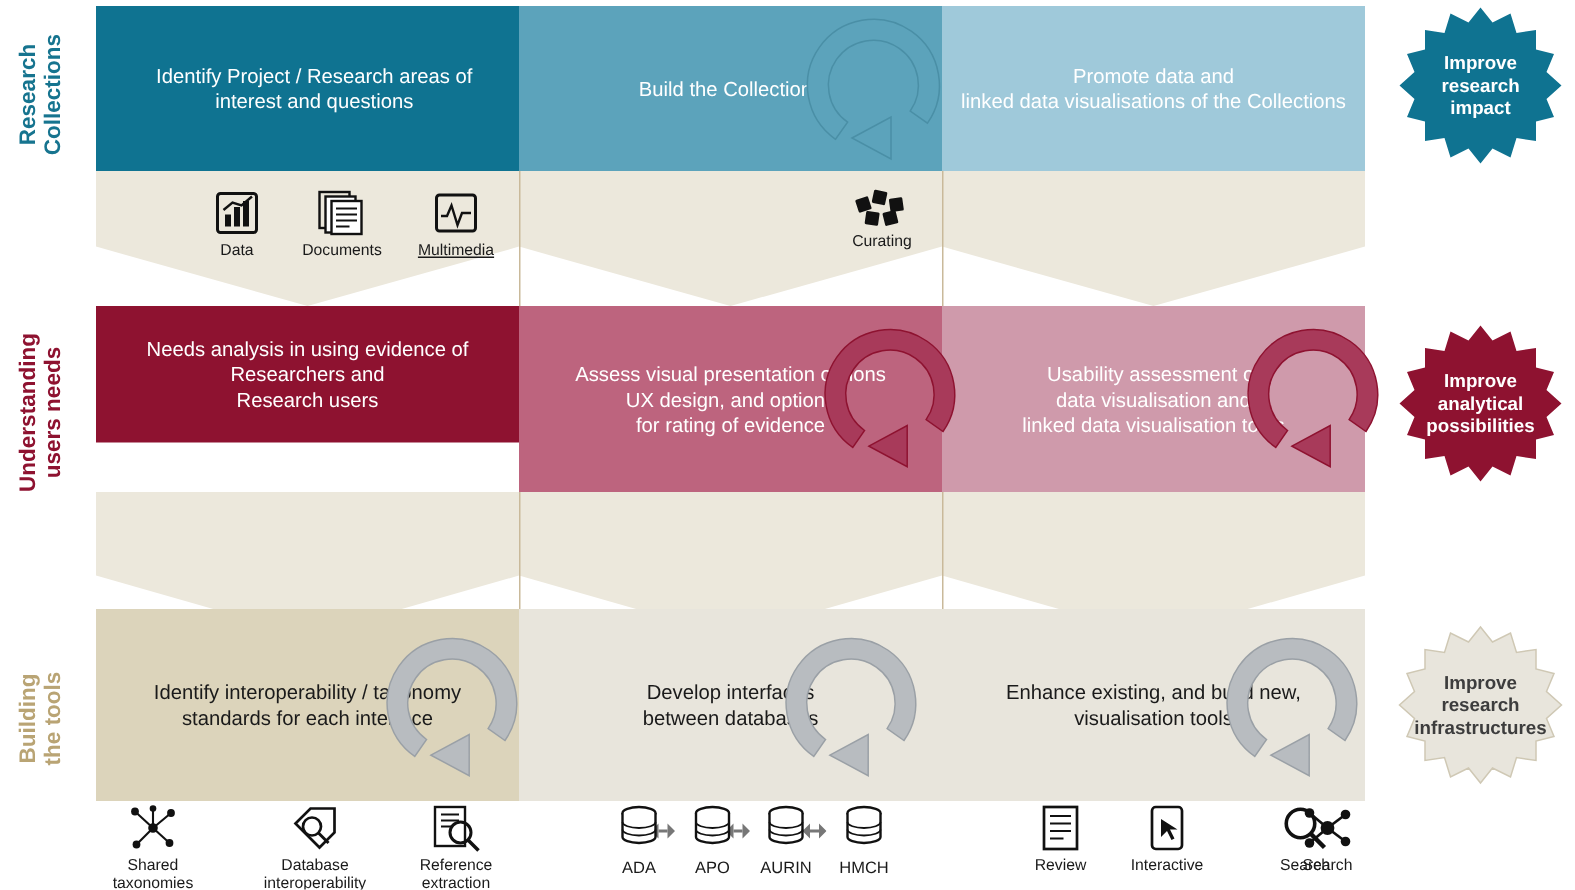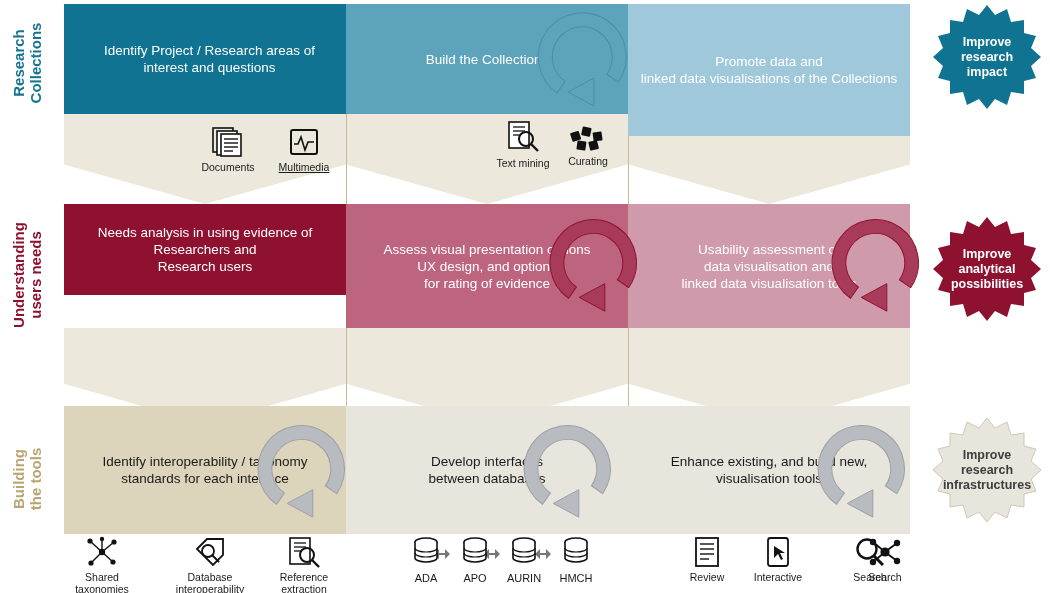--- a/index.html
+++ b/index.html
@@ -38,21 +38,21 @@
     font-size:13.5px;
     line-height:17px;
     padding:6px 12px;
     z-index:3;
   }
   .cell .txt { position:relative; z-index:4; }
 
   
   .c11 { left:64px;  top:4px;  width:282px; height:110px; background:#0f7391;padding-left:21px; }
   .c12 { left:346px; top:4px;  width:282px; height:110px; background:#5ca3bb; }
-  .c13 { left:628px; top:4px;  width:282px; height:132px; background:#9fc9da; }
+  .c13 { left:628px; top:4px;  width:282px; height:110px; background:#9fc9da; }
   
   .c21 { left:64px;  top:204px; width:282px; height:91px; background:#8e1230; }
   .c22 { left:346px; top:204px; width:282px; height:124px; background:#bd647e; }
   .c23 { left:628px; top:204px; width:282px; height:124px; background:#cf9aab; }
   
   .c31 { left:64px;  top:406px; width:282px; height:128px; background:#dcd4bb; color:#1a1a1a; }
   .c32 { left:346px; top:406px; width:282px; height:128px; background:#e8e5dc; color:#1a1a1a; }
   .c33 { left:628px; top:406px; width:282px; height:128px; background:#e8e5dc; color:#1a1a1a; }
 
   
@@ -214,20 +214,32 @@
   </div>
   <div class="badge b3">
     <svg width="110" height="108" viewBox="0 0 110 108">
       <polygon points="55,2 63,12 75,6 79,19 92,17 92,30 104,33 99,45 109,54 99,63 104,75 92,78 92,91 79,89 75,102 63,96 55,106 47,96 35,102 31,89 18,91 18,78 6,75 11,63 1,54 11,45 6,33 18,30 18,17 31,19 35,6 47,12" fill="#e8e5dc" stroke="#cfc8b4" stroke-width="1"></polygon>
     </svg>
     <span class="blabel" style="white-space:pre-line;">Improve
 research
 infrastructures</span>
   </div>
 
+  <div class="icon" style="left:116px; top:124px;">
+    <div class="glyph">
+      <svg width="32" height="32" viewBox="0 0 32 32">
+        <rect x="3" y="3" width="26" height="26" rx="2" fill="none" stroke="#111" stroke-width="2"></rect>
+        <rect x="8" y="17" width="4" height="8" fill="#111"></rect>
+        <rect x="14" y="12" width="4" height="13" fill="#111"></rect>
+        <rect x="20" y="8" width="4" height="17" fill="#111"></rect>
+        <path d="M7,14 L13,9 L19,11 L26,5" fill="none" stroke="#111" stroke-width="1.6"></path>
+      </svg>
+    </div>
+    <div class="cap" style="white-space:pre-line;">Data</div>
+  </div>
   <div class="icon" style="left:186px; top:124px;">
     <div class="glyph">
       <svg width="34" height="32" viewBox="0 0 34 32">
         <rect x="2" y="2" width="20" height="24" fill="none" stroke="#111" stroke-width="1.6"></rect>
         <rect x="6" y="5" width="20" height="24" fill="#fff" stroke="#111" stroke-width="1.6"></rect>
         <rect x="10" y="8" width="20" height="22" fill="#fff" stroke="#111" stroke-width="1.6"></rect>
         <line x1="13" y1="13" x2="27" y2="13" stroke="#111" stroke-width="1.4"></line>
         <line x1="13" y1="17" x2="27" y2="17" stroke="#111" stroke-width="1.4"></line>
         <line x1="13" y1="21" x2="27" y2="21" stroke="#111" stroke-width="1.4"></line>
         <line x1="13" y1="25" x2="22" y2="25" stroke="#111" stroke-width="1.4"></line>
@@ -236,33 +248,20 @@
     <div class="cap" style="white-space:pre-line;">Documents</div>
   </div>
   <div class="icon" style="left:262px; top:124px;">
     <div class="glyph">
       <svg width="32" height="32" viewBox="0 0 32 32">
         <rect x="3" y="4" width="26" height="24" rx="2" fill="none" stroke="#111" stroke-width="2"></rect>
         <path d="M6,18 L10,18 L13,11 L17,24 L20,16 L23,16 L26,16" fill="none" stroke="#111" stroke-width="1.6"></path>
       </svg>
     </div>
     <div class="cap" style="white-space:pre-line;text-decoration:underline;">Multimedia</div>
-  </div>
-  <div class="icon" style="left:481px; top:120px;">
-    <div class="glyph">
-      <svg width="34" height="34" viewBox="0 0 34 34">
-        <rect x="3" y="2" width="20" height="26" fill="#fff" stroke="#111" stroke-width="1.6"></rect>
-        <line x1="7" y1="7" x2="19" y2="7" stroke="#111" stroke-width="1.3"></line>
-        <line x1="7" y1="11" x2="19" y2="11" stroke="#111" stroke-width="1.3"></line>
-        <line x1="7" y1="15" x2="15" y2="15" stroke="#111" stroke-width="1.3"></line>
-        <circle cx="20" cy="19" r="7" fill="none" stroke="#111" stroke-width="2"></circle>
-        <line x1="25" y1="24" x2="32" y2="31" stroke="#111" stroke-width="2.4"></line>
-      </svg>
-    </div>
-    <div class="cap" style="white-space:pre-line;">Text mining</div>
   </div>
   <div class="icon" style="left:546px; top:118px;">
     <div class="glyph">
       <svg width="38" height="30" viewBox="0 0 38 30">
         <g fill="#111">
           <rect x="2" y="10" width="9" height="9" rx="1" transform="rotate(-18 6 14)"></rect>
           <rect x="13" y="5" width="9" height="9" rx="1" transform="rotate(12 17 9)"></rect>
           <rect x="24" y="10" width="9" height="9" rx="1" transform="rotate(-8 28 14)"></rect>
           <rect x="8" y="19" width="9" height="9" rx="1" transform="rotate(8 12 23)"></rect>
           <rect x="20" y="19" width="9" height="9" rx="1" transform="rotate(-14 24 23)"></rect>

